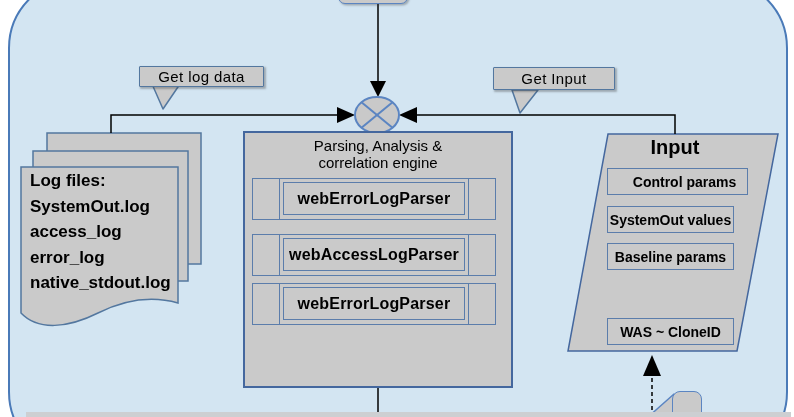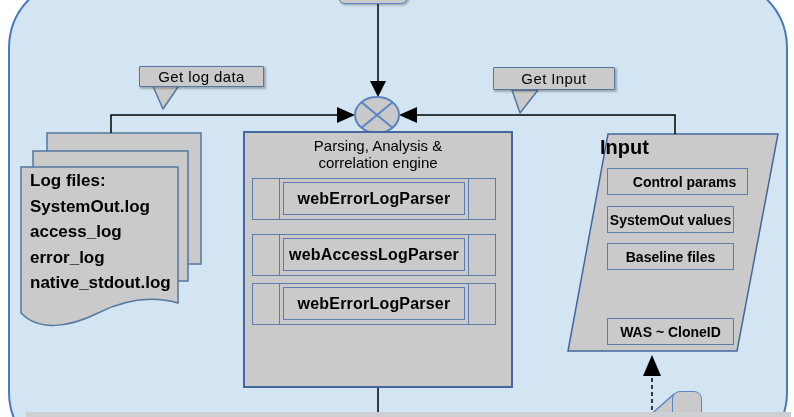--- a/index.html
+++ b/index.html
@@ -39,21 +39,21 @@
   .parser-row{position:absolute;left:7px;width:242px;height:40px;background:#cacaca;border:1px solid #5b7dab;}
   .row-1{top:45px;}  .row-2{top:101px;}  .row-3{top:150px;}  .row-4{top:204px;}
   .cell-l{position:absolute;left:0;top:0;bottom:0;width:26px;border-right:1px solid #5b7dab;}
   .cell-r{position:absolute;right:0;top:0;bottom:0;width:26px;border-left:1px solid #5b7dab;}
   .row-inner{
     position:absolute;left:30px;right:30px;top:3px;bottom:4px;
     border:1px solid #5b7dab;display:flex;align-items:center;justify-content:center;
     font-weight:bold;font-size:16px;letter-spacing:.2px;white-space:nowrap;
   }
   
-  .input-title{left:600px;top:136px;width:150px;text-align:left;font-weight:bold;font-size:20px;}
+  .input-title{left:600px;top:136px;width:150px;text-align:center;font-weight:bold;font-size:20px;}
   .input-item{
     left:607px;width:125px;height:25px;background:#cacaca;border:1px solid #5b7dab;
     display:flex;align-items:center;justify-content:center;
     font-weight:bold;font-size:14px;white-space:nowrap;
   }
   .item-0{top:168px;padding-left:14px;} .item-1{top:206px;} .item-2{top:243px;} .item-3{top:281px;} .item-4{top:318px;}
   
   .fe-bubble{
     left:672px;top:391px;width:28px;height:50px;border-radius:8px;
     border-color:#5b85c2;display:flex;justify-content:center;
@@ -139,21 +139,21 @@
     <div class="parser-row row-3">
       <div class="cell-l"></div>
       <div class="cell-r"></div>
       <div class="row-inner">webErrorLogParser</div>
     </div>
   </div>
 
   <div class="abs input-title">Input</div>
   <div class="abs input-item item-0">Control params</div>
   <div class="abs input-item item-1">SystemOut values</div>
-  <div class="abs input-item item-2">Baseline files</div>
+  <div class="abs input-item item-2">Baseline params</div>
   <div class="abs input-item item-4">WAS ~ CloneID</div>
 
   <div class="abs gray fe-bubble">
     <span>Fe</span>
   </div>
 
   <div class="abs bottom-bar"></div>
 
 </div>
 

